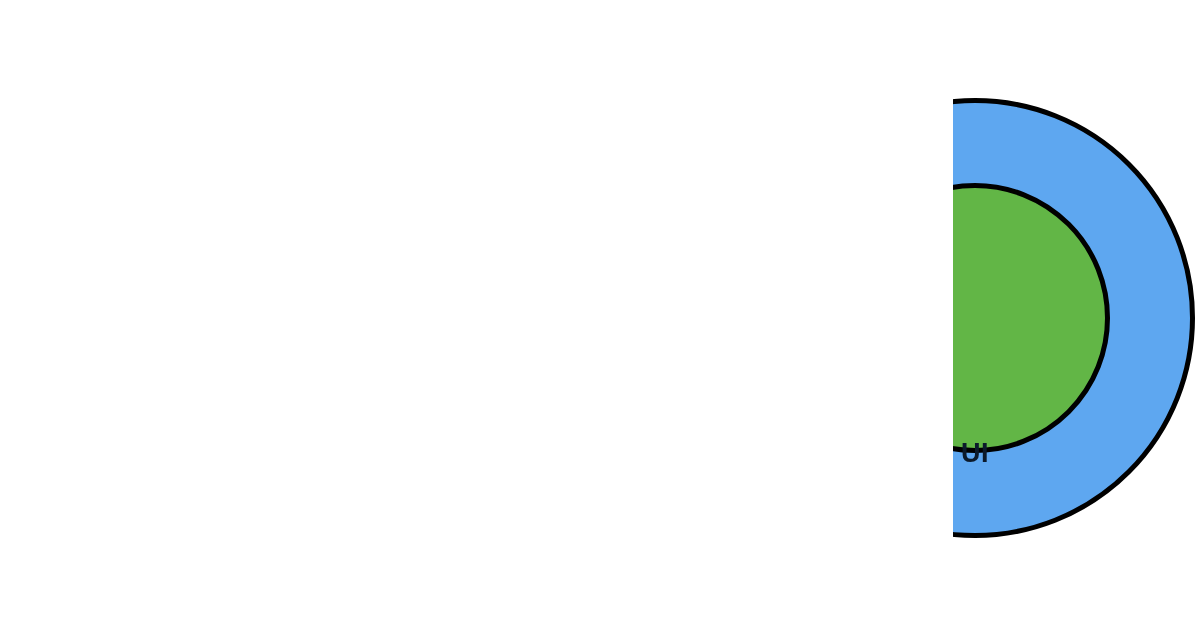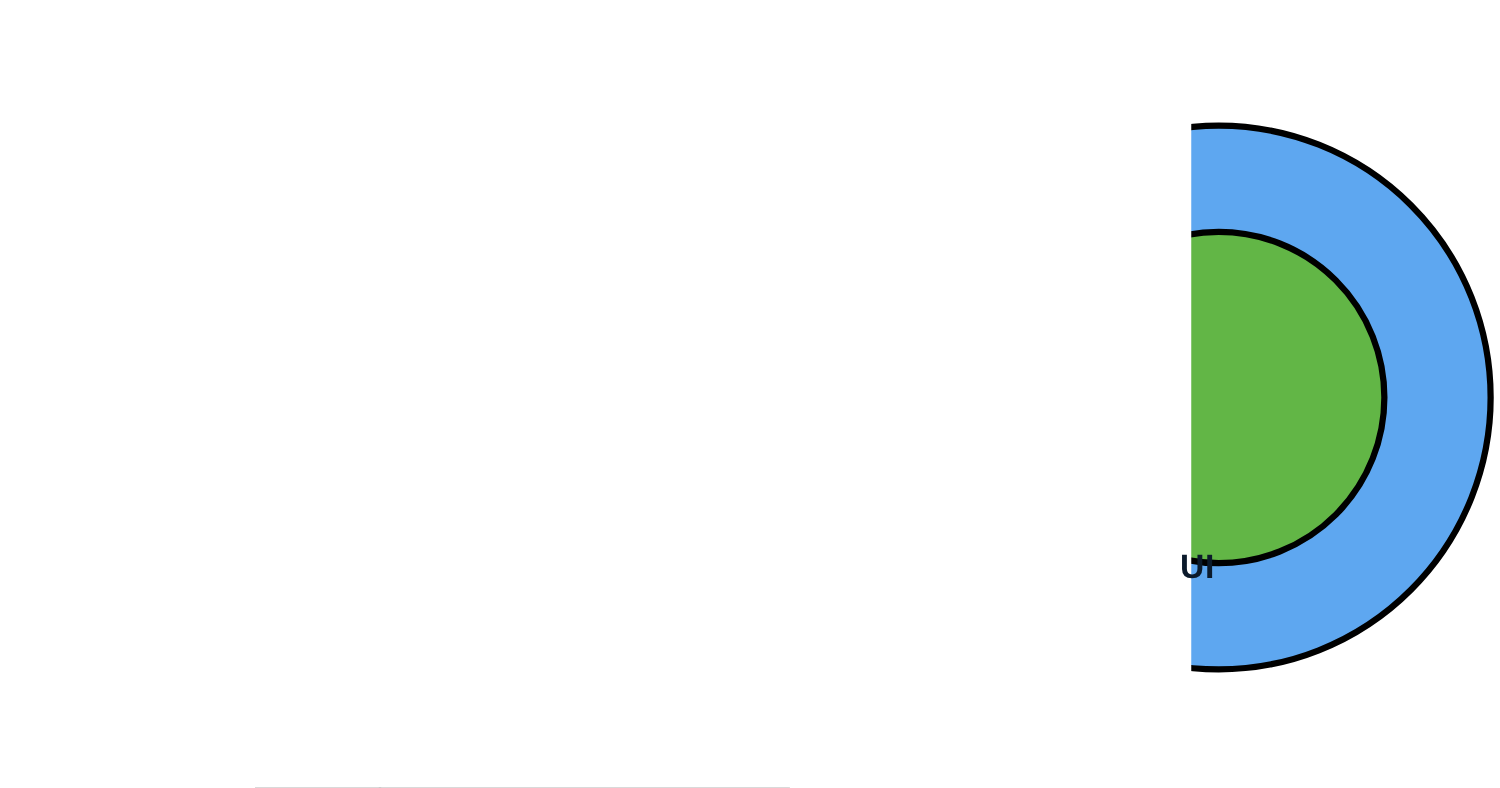--- a/index.html
+++ b/index.html
@@ -256,16 +256,16 @@
   </div>
 
   <div class="onion" style="left:700px; top:98px; width:520px; height:440px;">
 
     <div class="ring ring-ui" style="left:55px; top:0px; width:440px; height:440px;"></div>
 
     <div class="ring ring-mid" style="left:140px; top:85px; width:270px; height:270px;"></div>
 
     <div class="clip-mask" style="left:-710px; top:-110px; width:963px; height:700px;"></div>
 
-    <div class="onion-label" style="left:244px; top:340px;">UI</div>
+    <div class="onion-label" style="left:261px; top:340px;">UI</div>
   </div>
 
 </div>
 
 </body></html>

